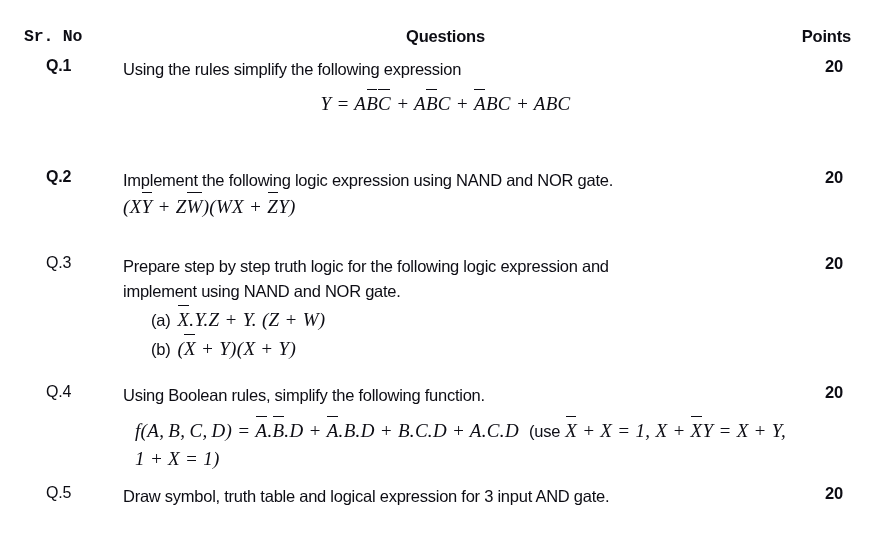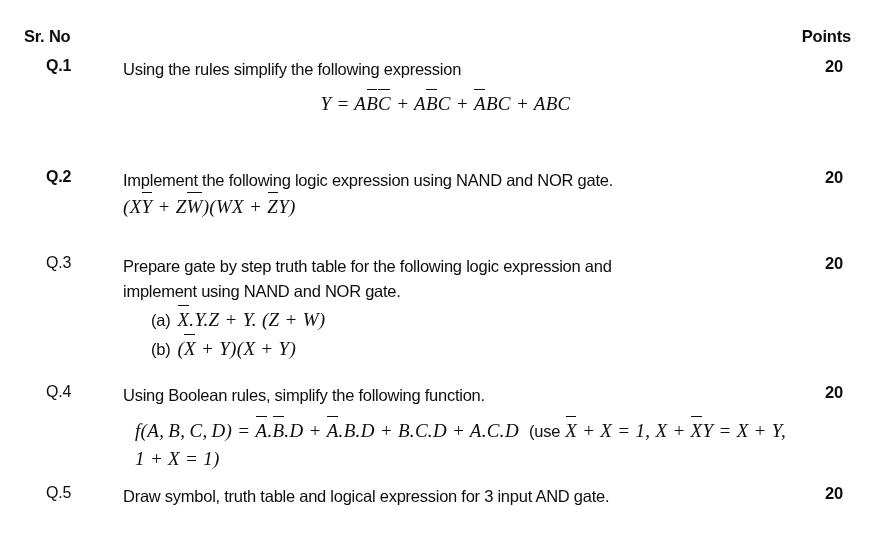--- a/index.html
+++ b/index.html
@@ -29,20 +29,21 @@
     right: 0;
     height: 24px;
   }
   .hdr-srno {
     position: absolute;
     left: 24px;
     top: 0;
     font-weight: bold;
     font-size: 16.5px;
     letter-spacing: -0.2px;
+    font-family: Liberation Mono, monospace;
   }
   .hdr-questions {
     position: absolute;
     left: 0;
     right: 0;
     top: 0;
     text-align: center;
     font-weight: bold;
     font-size: 16.5px;
     letter-spacing: -0.2px;
@@ -163,20 +164,21 @@
   }
   .math-wrap .seg { white-space: nowrap; }
 </style>
 </head>
 <body>
 
 <div class="sheet">
 
   <div class="hdr">
     <div class="hdr-srno">Sr. No</div>
+    <div class="hdr-questions">Questions</div>
     <div class="hdr-points">Points</div>
   </div>
 
   <div class="qrow" style="top:57px;">
     <div class="q-label bold">Q.1</div>
     <div class="q-points">20</div>
     <div class="q-body">
       <div class="q-text">Using the rules simplify the following expression</div>
     </div>
   </div>
@@ -208,21 +210,21 @@
     <span class="op">+</span>
     <span>Z</span><span class="bar wbar">W</span><span class="paren">)</span><span class="paren">(</span><span>W</span><span>X</span>
     <span class="op">+</span>
     <span class="bar">Z</span><span>Y</span><span class="paren">)</span>
   </div>
 
   <div class="qrow" style="top:254px;">
     <div class="q-label">Q.3</div>
     <div class="q-points">20</div>
     <div class="q-body" style="width:660px;">
-      <div class="q-text">Prepare gate by step truth table for the following logic expression and</div>
+      <div class="q-text">Prepare step by step truth logic for the following logic expression and</div>
       <div class="q-text">implement using NAND and NOR gate.</div>
 
       <div class="sub-list">
         <div class="math sub-line">
           <span class="sub-tag">(a)</span><span class="bar">X</span><span class="dot">.</span><span>Y</span><span class="dot">.</span><span>Z</span>
           <span class="op">+</span>
           <span>Y</span><span class="dot">.</span>
           <span class="paren">(</span><span>Z</span>
           <span class="op">+</span>
           <span>W</span><span class="paren">)</span>

